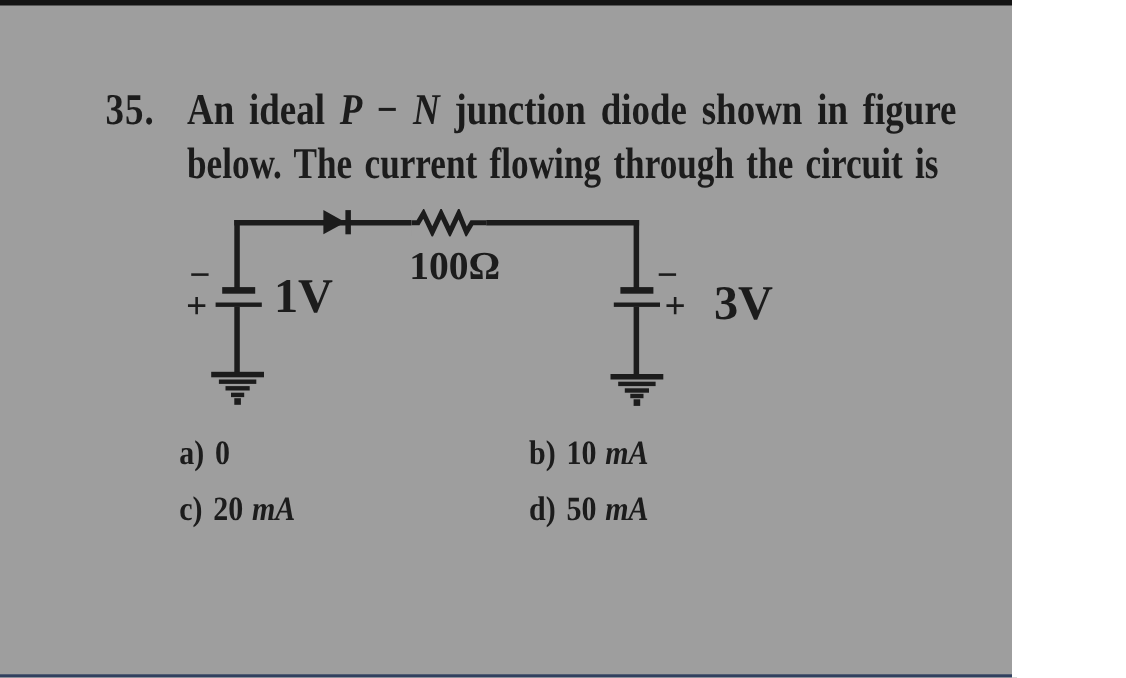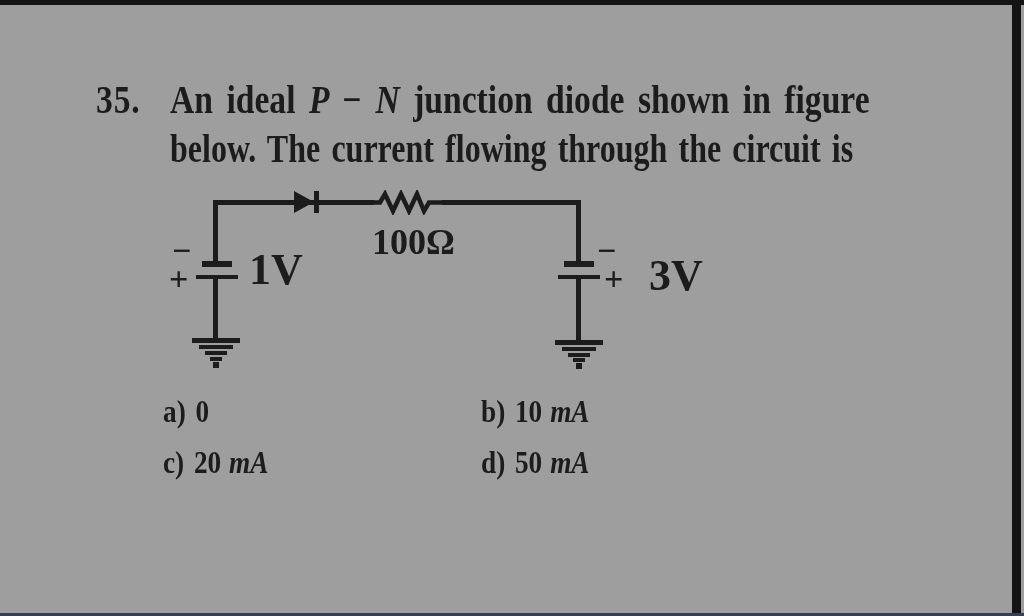--- a/index.html
+++ b/index.html
@@ -1,18 +1,18 @@
 <!DOCTYPE html>
 <html><head>
 <meta charset="utf-8">
 <style>
   html,body{margin:0;padding:0;}
   .stage{
     position:relative;
-    width:1024px;height:616px;
+    width:920px;height:616px;
     background:#9e9e9e;
     overflow:hidden;
     font-family:"Liberation Serif","DejaVu Serif",serif;
     color:#1c1c1c;
   }
   
   .top-bar{position:absolute;left:0;top:0;width:1024px;height:5px;background:#141414;}
   .right-bar{position:absolute;left:1012px;top:0;width:9px;height:616px;background:#141414;}
   .bottom-line{position:absolute;left:0;top:613px;width:1024px;height:3px;background:#31405f;}
 

